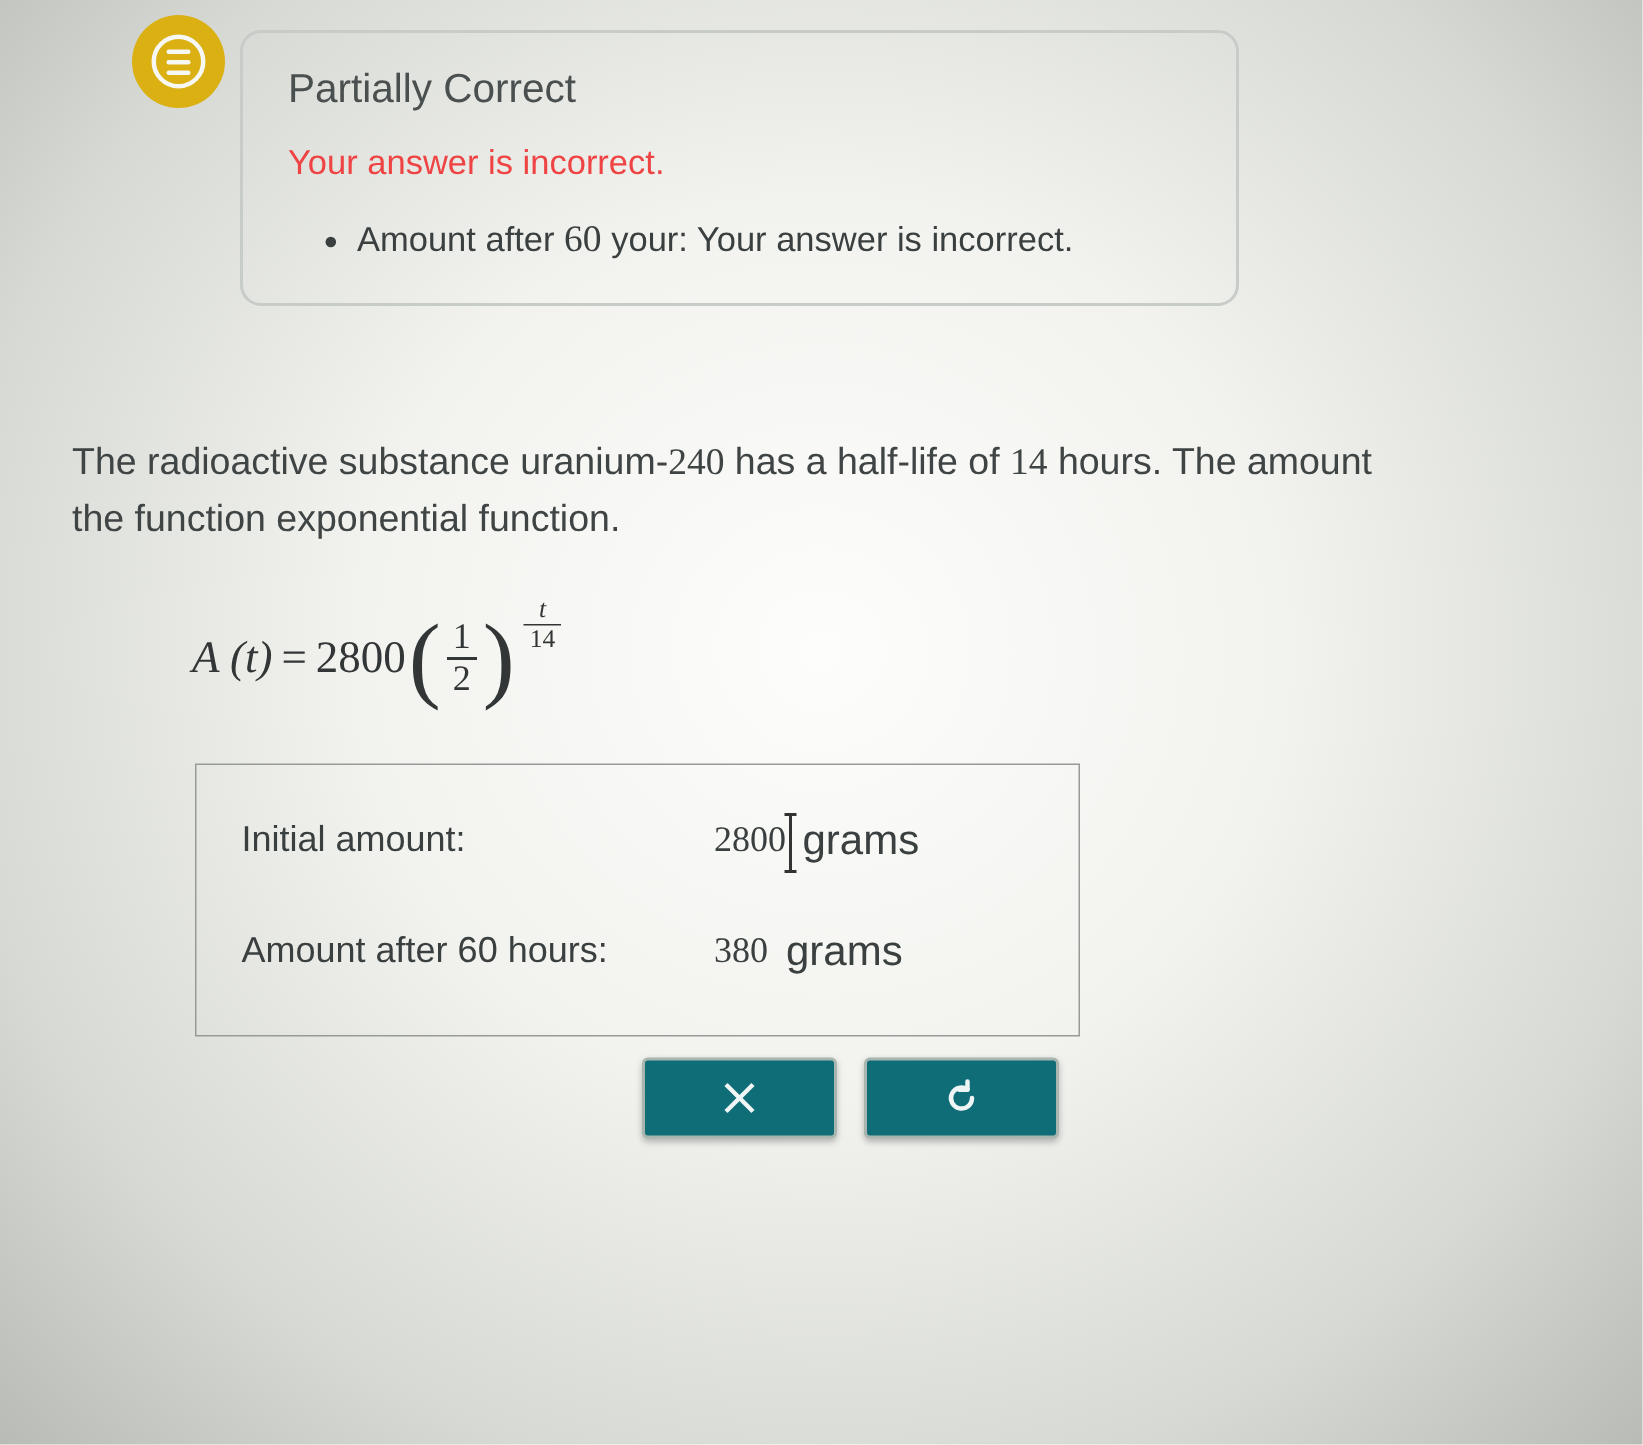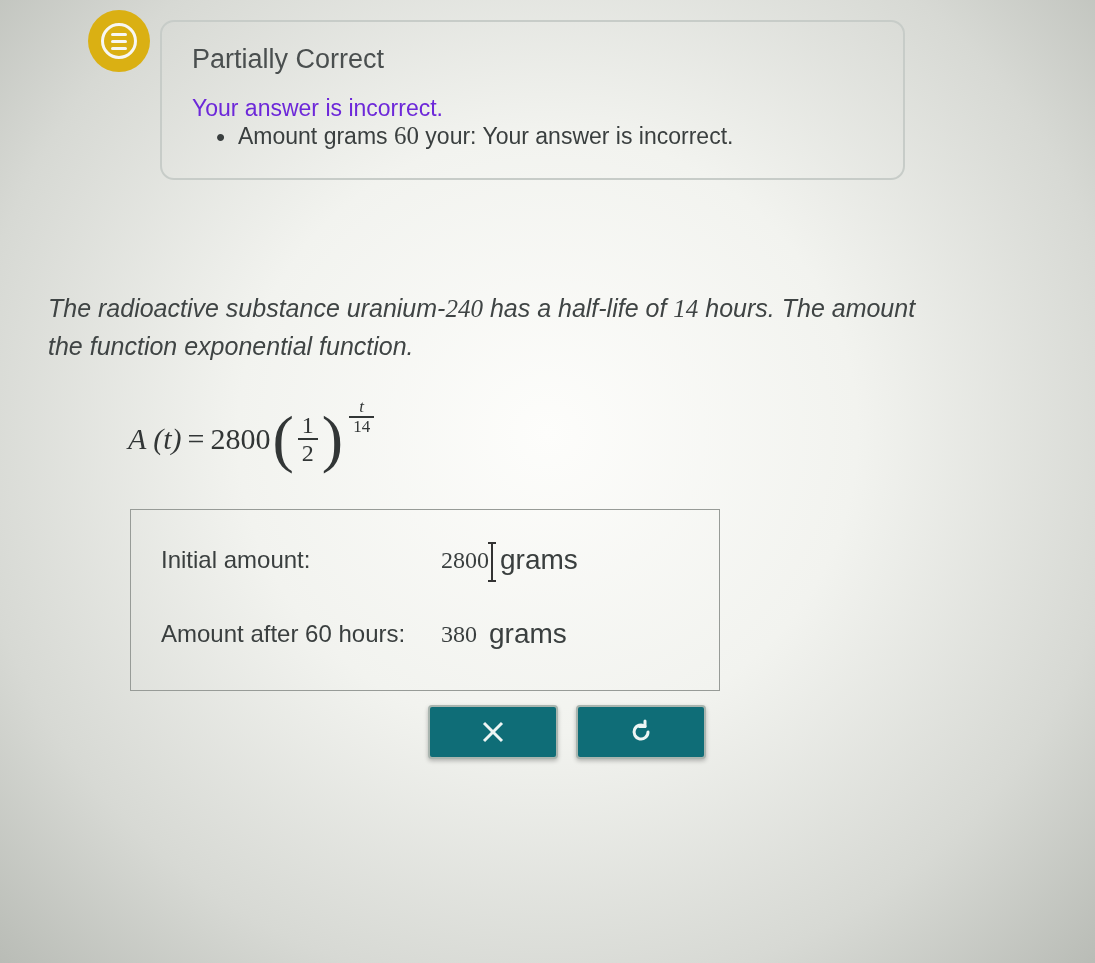--- a/index.html
+++ b/index.html
@@ -10,21 +10,21 @@
     color: #3a3f3f;
     overflow: hidden;
     position: relative;
   }
 
   
   .feedback-card {
     position: absolute;
     top: 20px;
     left: 160px;
-    width: 745px;
+    width: 666px;
     border: 2px solid #c7ccc8;
     border-radius: 14px;
     padding: 22px 30px 28px 30px;
     background: transparent;
   }
   .status-icon {
     position: absolute;
     top: 10px;
     left: 88px;
     width: 62px;
@@ -57,21 +57,22 @@
     border-radius: 2px;
   }
   .feedback-title {
     font-size: 27px;
     color: #4a4f4f;
     font-weight: 500;
     margin-bottom: 20px;
   }
   .feedback-sub {
     font-size: 23px;
-    color: #6d28d9;
+    color: #ef4444;
+    margin-bottom: 24px;
     font-weight: 500;
   }
   .feedback-bullet {
     font-size: 23px;
     color: #3a3f3f;
     margin-left: 46px;
     position: relative;
   }
   .feedback-bullet::before {
     content: "•";
@@ -89,21 +90,20 @@
   .problem {
     position: absolute;
     top: 290px;
     left: 48px;
     right: 0;
   }
   .p-text {
     font-size: 25px;
     color: #3f4444;
     line-height: 1.5;
-    font-style: italic;
   }
   .serif-num { font-family: Georgia, serif; }
 
   
   .formula {
     margin-top: 42px;
     margin-left: 80px;
     display: flex;
     align-items: center;
     font-family: Georgia, 'Times New Roman', serif;
@@ -149,20 +149,21 @@
     width: 590px;
     border: 1.5px solid #979b97;
     padding: 32px 30px 40px 30px;
   }
   .answer-row {
     display: flex;
     align-items: center;
     margin-bottom: 40px;
     font-size: 24px;
     color: #3a3f3f;
+    gap: 35px;
   }
   .answer-row:last-child { margin-bottom: 0; }
   .answer-label { flex: 0 0 280px; }
   .answer-val {
     display: flex;
     align-items: center;
     font-family: Georgia, serif;
     font-size: 24px;
   }
   .answer-val .cursor {
@@ -226,21 +227,21 @@
         <div></div>
         <div></div>
       </div>
   </div>
 </div>
 
 <div class="feedback-card">
   <div class="feedback-title">Partially Correct</div>
   <div class="feedback-sub">Your answer is incorrect.</div>
   <div class="feedback-bullet">
-    <span>Amount grams </span><span class="num-60 serif-num">60</span><span> your: Your answer is incorrect.</span>
+    <span>Amount after </span><span class="num-60 serif-num">60</span><span> your: Your answer is incorrect.</span>
   </div>
 </div>
 
 <div class="problem">
   <div class="p-text">
     <span>The radioactive substance uranium-</span><span class="serif-num">240</span><span> has a half-life of </span><span class="serif-num">14</span><span> hours. The amount </span><br>
     <span>the function exponential function.</span>
   </div>
 
   <div class="formula">

